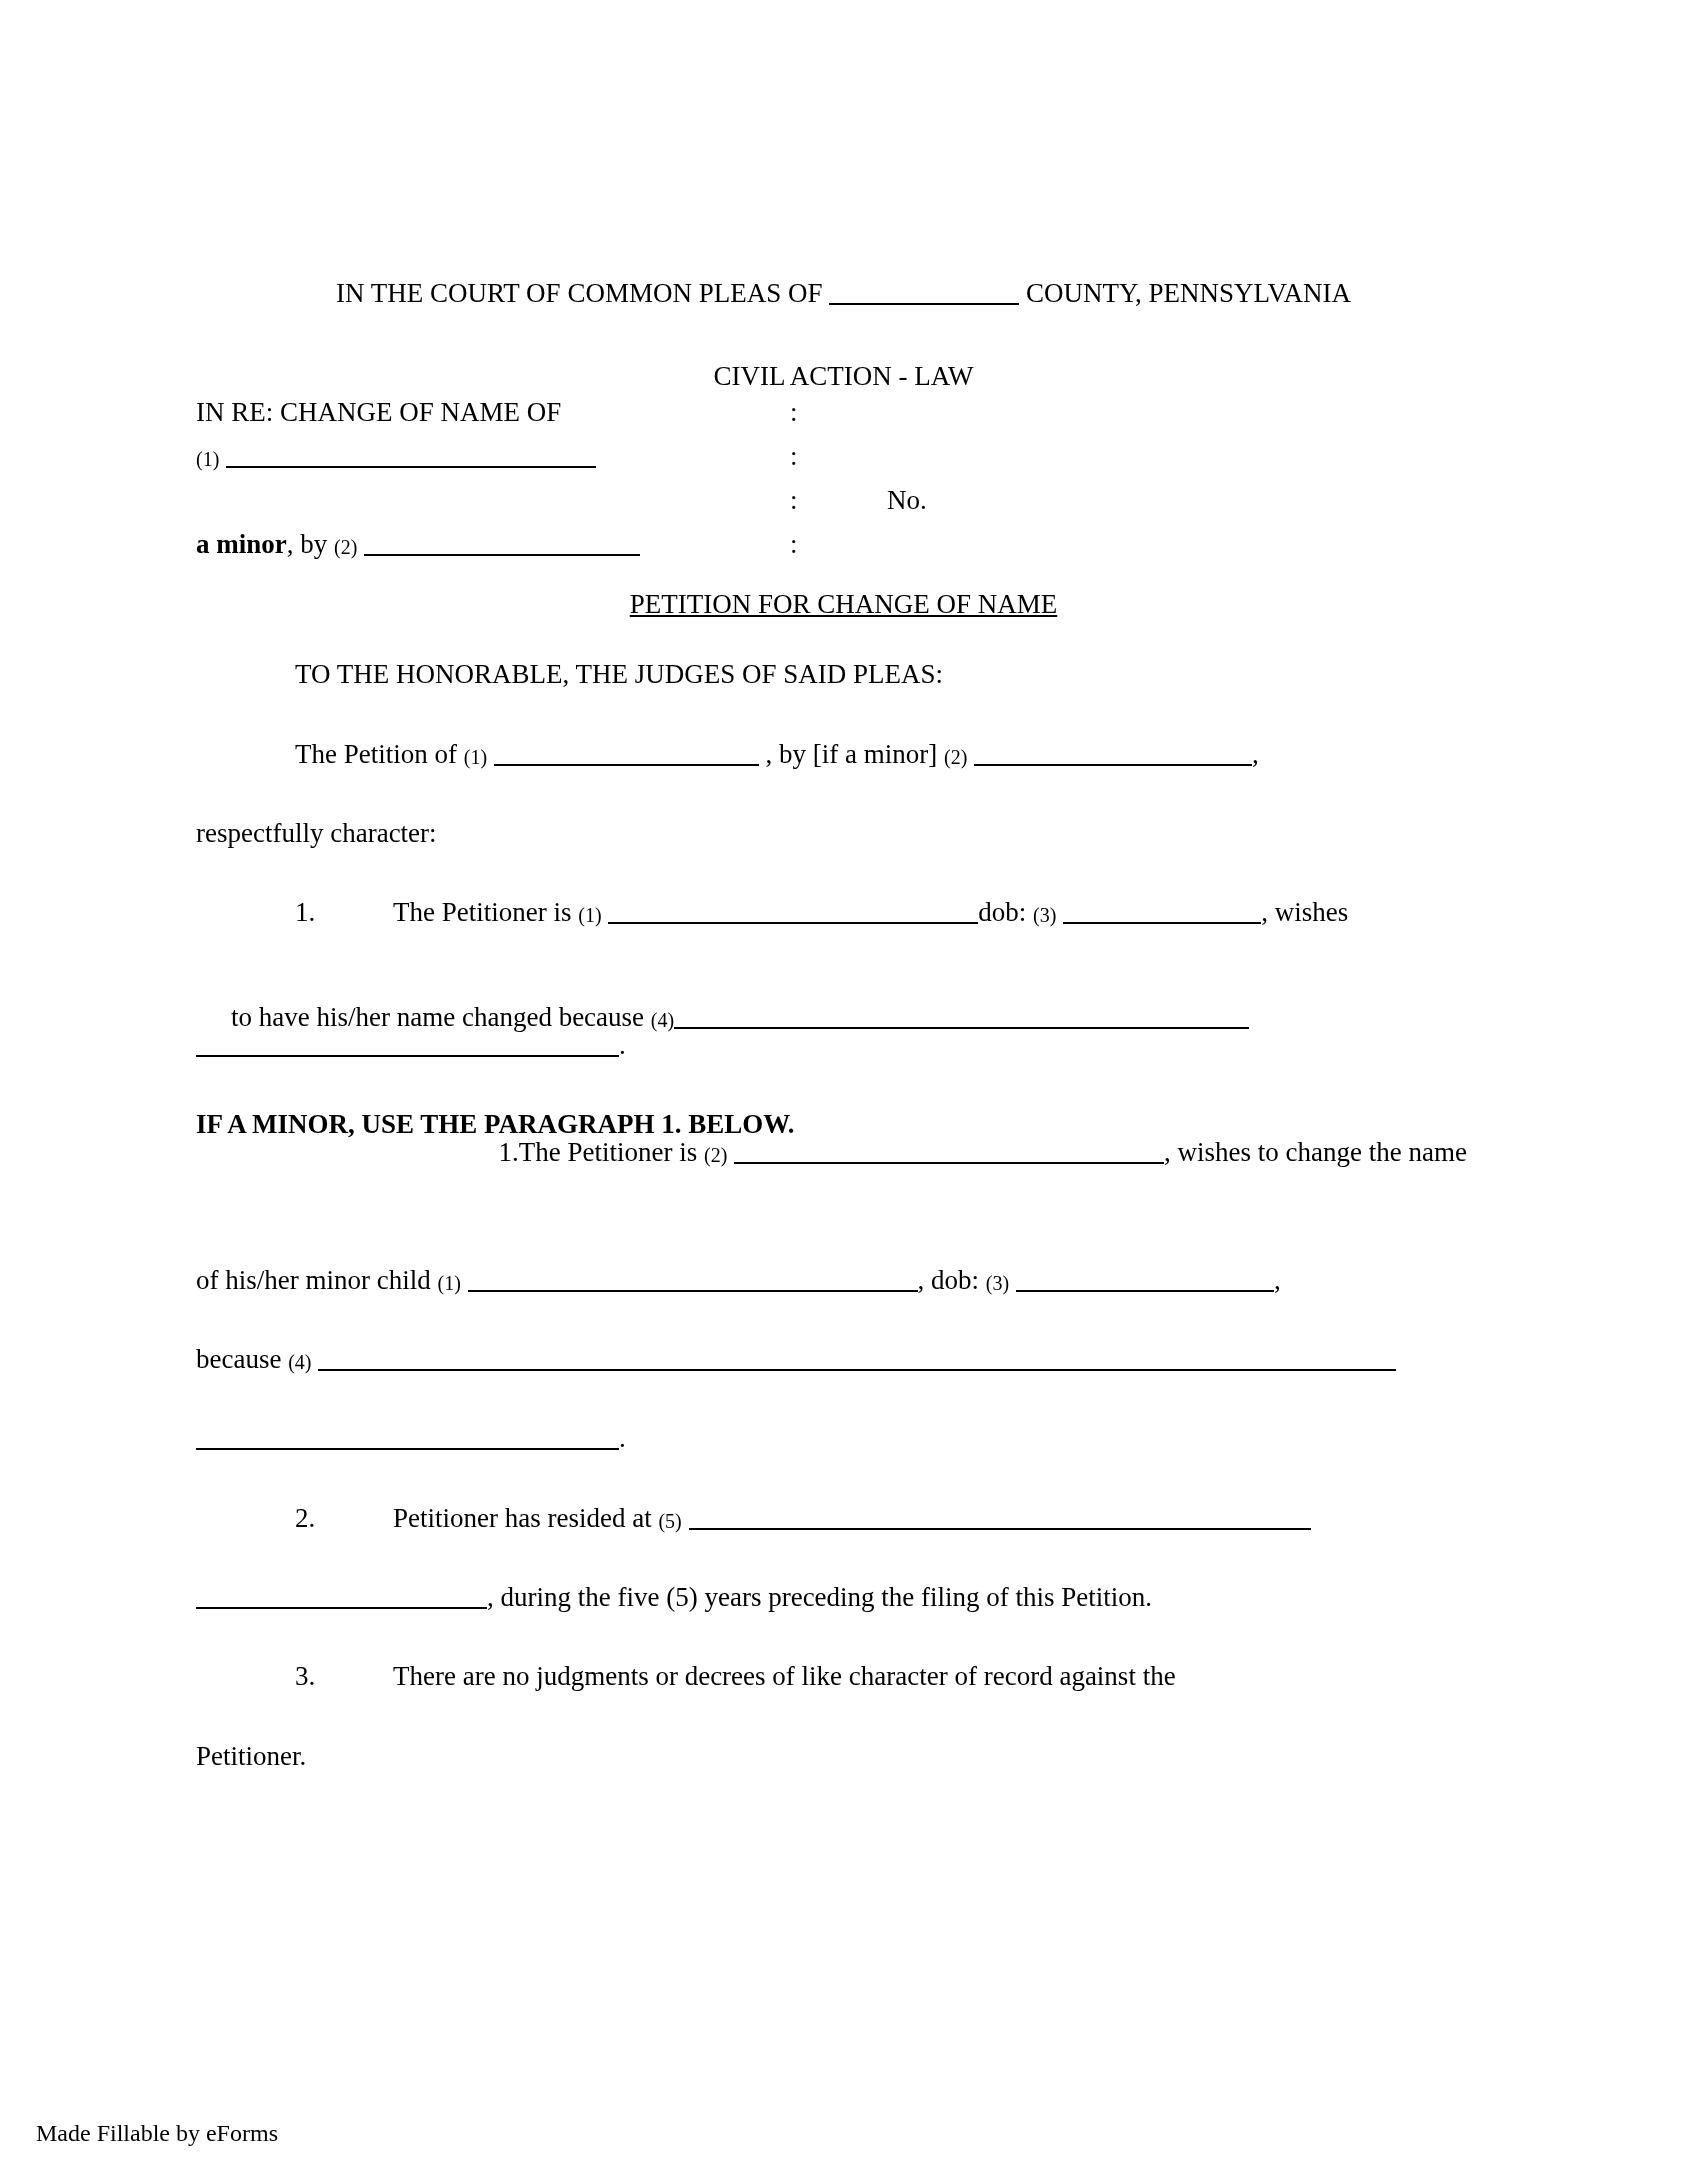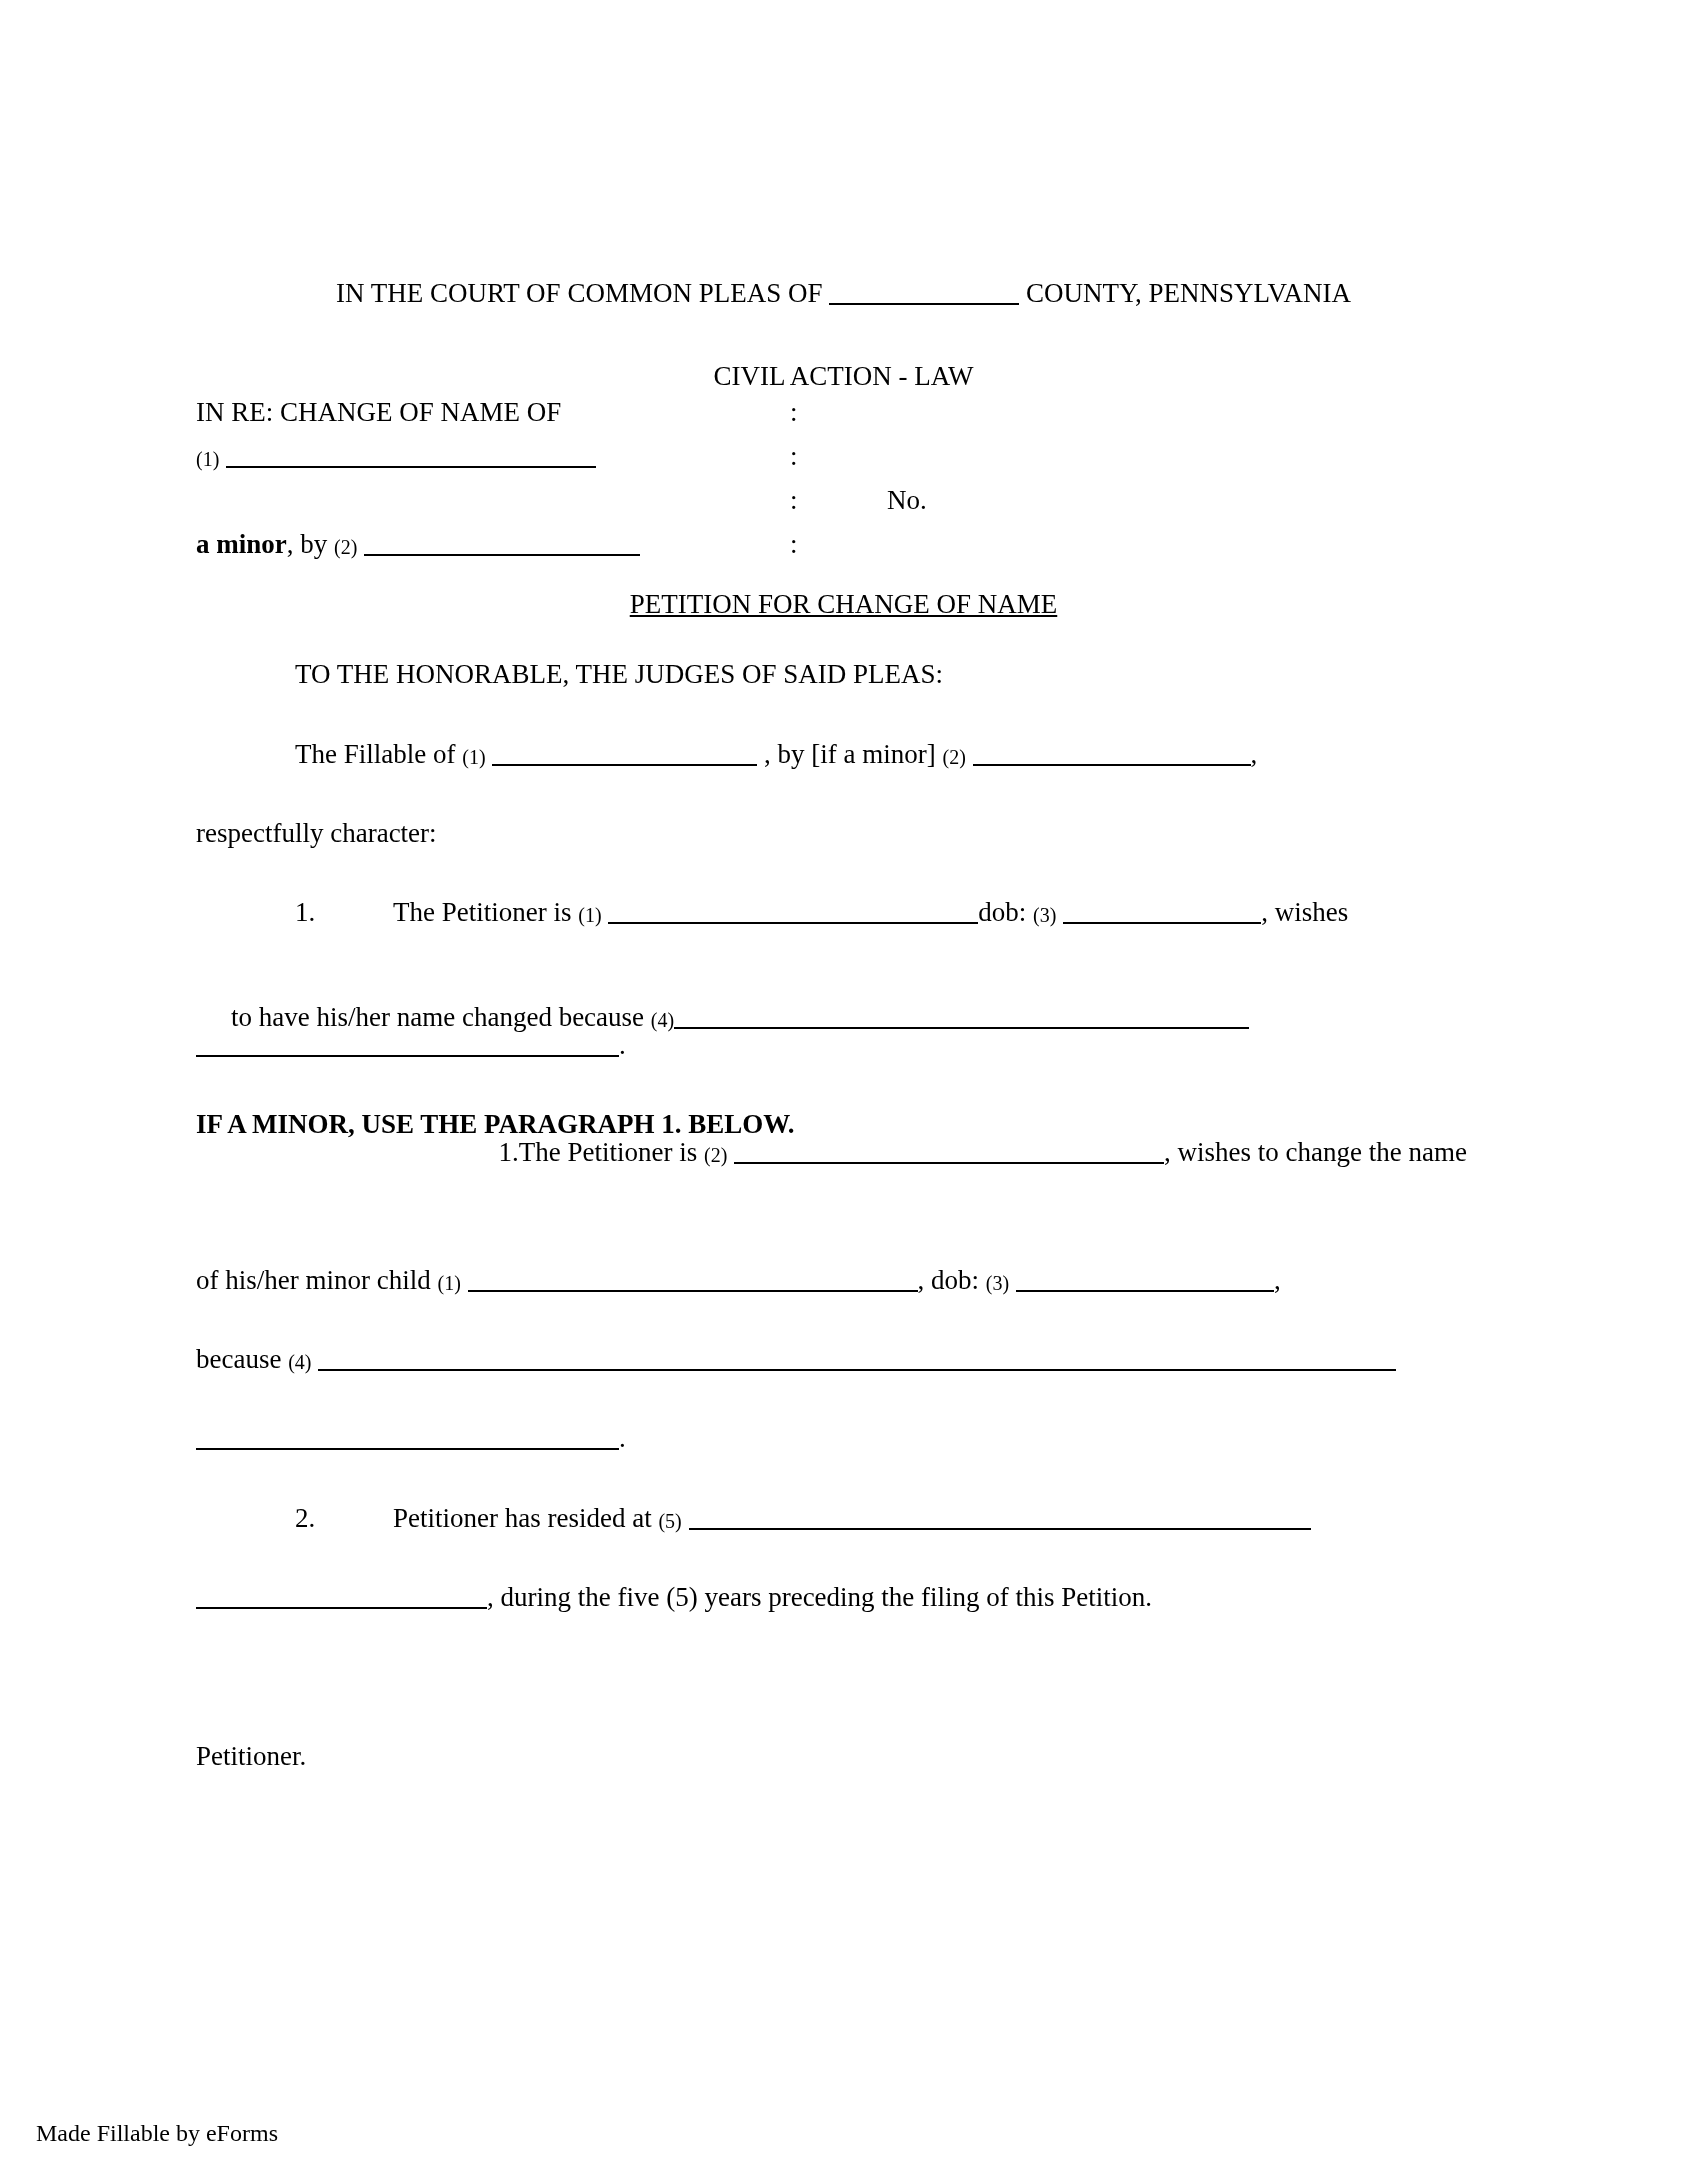--- a/index.html
+++ b/index.html
@@ -139,21 +139,21 @@
   <div class="hdr" style="top:589px;">
     <span class="u">PETITION FOR CHANGE OF NAME</span>
   </div>
 
   <div class="content" style="top:661px;">
     <div class="ln"><span class="indent-1"></span><span>TO THE HONORABLE, THE JUDGES OF SAID PLEAS:</span></div>
   </div>
 
   <div class="content" style="top:741px;">
     <div class="ln">
-      <span class="indent-1"></span><span>The Fillable of </span><span class="mark">(1)</span> <span class="blank" style="width:265px;"></span><span> , by [if a minor] </span><span class="mark">(2)</span> <span class="blank" style="width:278px;"></span><span>,</span>
+      <span class="indent-1"></span><span>The Petition of </span><span class="mark">(1)</span> <span class="blank" style="width:265px;"></span><span> , by [if a minor] </span><span class="mark">(2)</span> <span class="blank" style="width:278px;"></span><span>,</span>
     </div>
   </div>
 
   <div class="content" style="top:820px;">
     <div class="ln"><span>respectfully character:</span></div>
   </div>
 
   <div class="content" style="top:899px;">
     <div class="ln">
       <span class="indent-1"></span><span class="indent-num">1.</span><span>The Petitioner is </span><span class="mark">(1)</span> <span class="blank" style="width:370px;"></span><span>dob:  </span><span class="mark">(3)</span> <span class="blank" style="width:198px;"></span><span>, wishes</span>
@@ -205,20 +205,25 @@
       <span class="indent-1"></span><span class="indent-num">2.</span><span>Petitioner has resided at </span><span class="mark">(5)</span> <span class="blank" style="width:622px;"></span>
     </div>
   </div>
 
   <div class="content" style="top:1584px;">
     <div class="ln">
       <span class="blank" style="width:291px;"></span><span>, during the five (5) years preceding the filing of this Petition.</span>
     </div>
   </div>
 
+  <div class="content" style="top:1663px;">
+    <div class="ln">
+      <span class="indent-1"></span><span class="indent-num">3.</span><span>There are no judgments or decrees of like character of record against the</span>
+    </div>
+  </div>
 
   <div class="content" style="top:1743px;">
     <div class="ln">
       <span>Petitioner.</span>
     </div>
   </div>
 
   <div class="footer" style="top:2120px;">
     <span>Made Fillable by eForms</span>
   </div>

